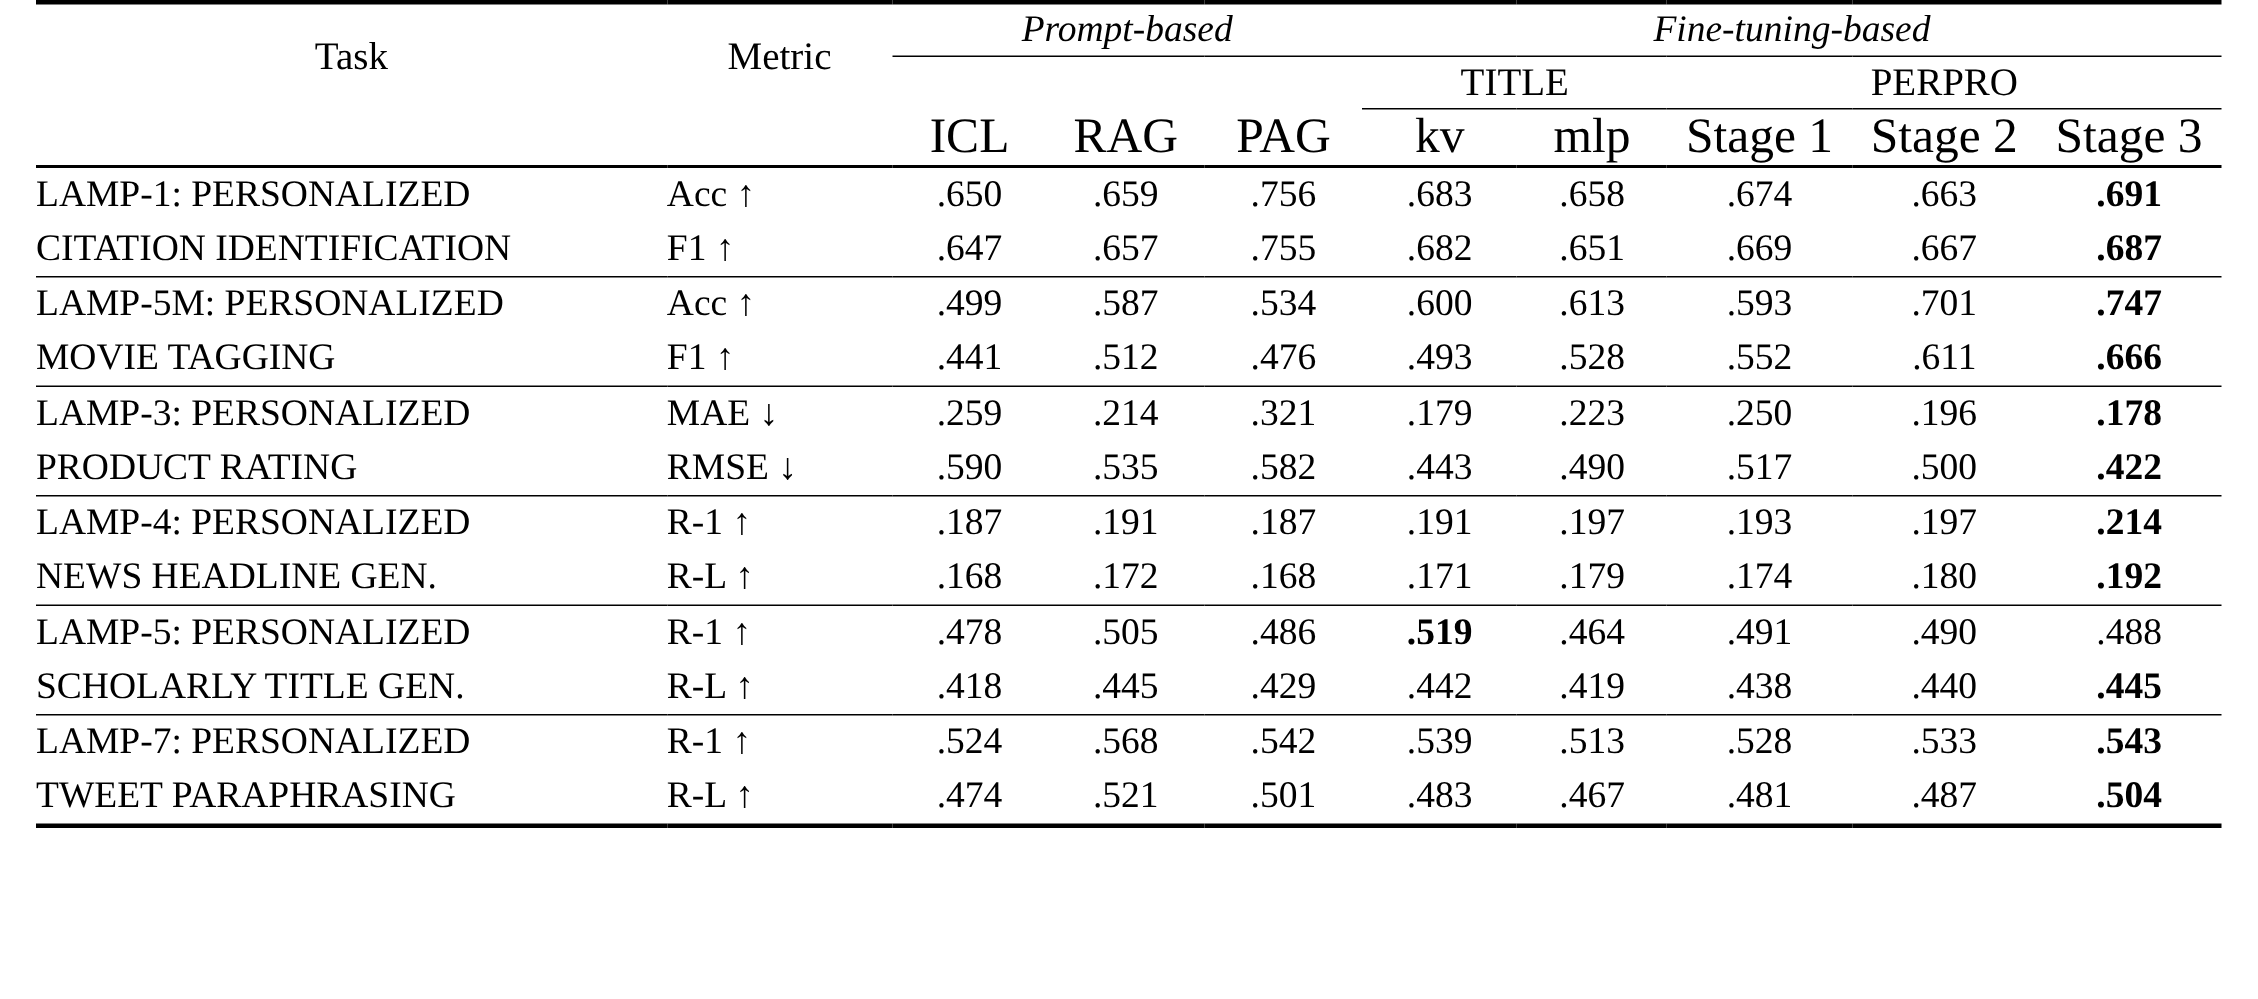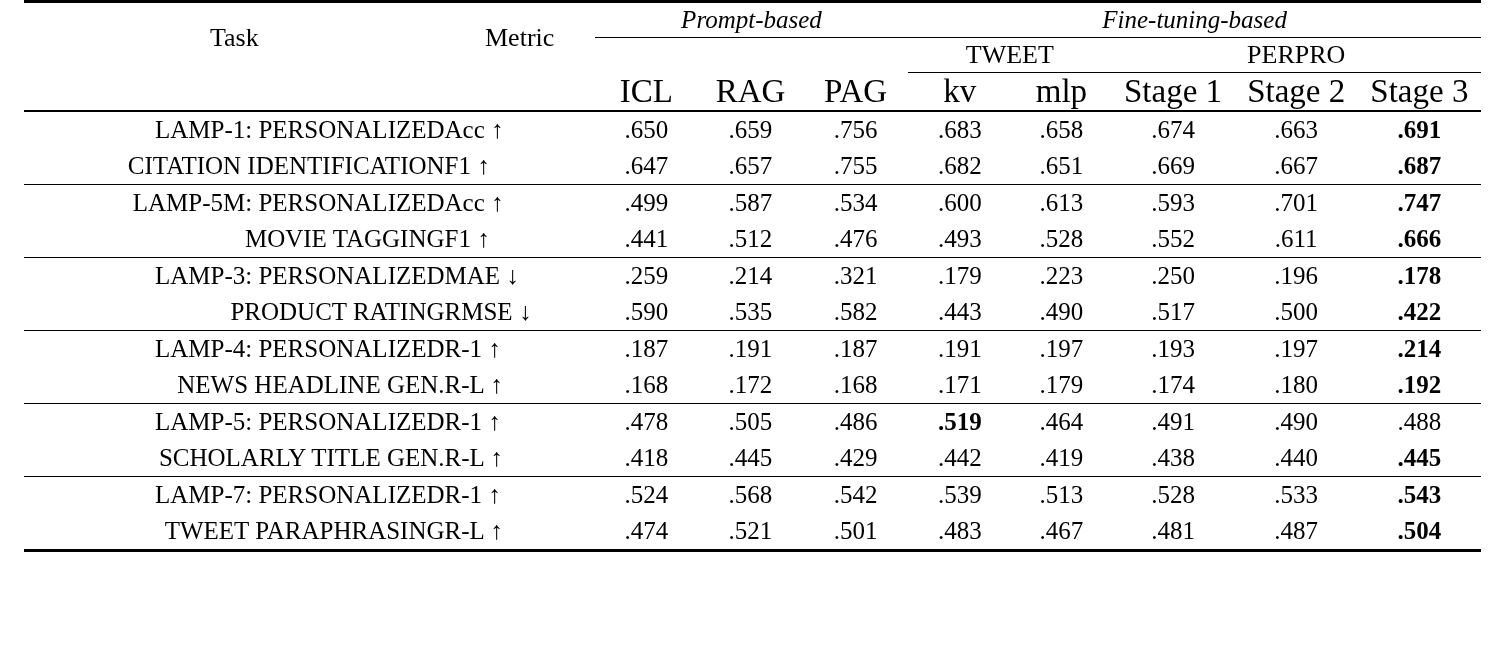--- a/index.html
+++ b/index.html
@@ -63,21 +63,21 @@
     font-weight: bold;
     text-align: center;
     font-size: 26px;
   }
   .hdr-plain {
     text-align: center;
     font-size: 33px;
   }
   .task-label {
     font-size: 25px;
-    text-align: right;
+    text-align: left;
     padding-left: 4px;
     white-space: nowrap;
   }
   .metric-cell {
     text-align: left;
     font-size: 25px;
     padding-left: 2px;
     white-space: nowrap;
     margin-top: 47px;
   }
@@ -112,21 +112,21 @@
           <td colspan="10"></td>
         </tr>
         <tr class="hdr-row">
           <td class="hdr-bold" rowspan="2" style="vertical-align:middle;">Task</td>
           <td class="hdr-bold" rowspan="2" style="vertical-align:middle;">Metric</td>
           <td class="hdr-group-italic grp-rule" colspan="3">Prompt-based</td>
           <td class="hdr-group-italic grp-rule" colspan="5">Fine-tuning-based</td>
         </tr>
         <tr class="hdr-row">
           <td class="hdr-plain" colspan="3"></td>
-          <td class="hdr-bold grp-rule" colspan="2">TWEET</td>
+          <td class="hdr-bold grp-rule" colspan="2">TITLE</td>
           <td class="hdr-bold grp-rule" colspan="3">PERPRO</td>
         </tr>
         <tr class="hdr-row">
           <td class="hdr-plain"></td>
           <td class="hdr-plain"></td>
           <td class="hdr-plain">ICL</td>
           <td class="hdr-plain">RAG</td>
           <td class="hdr-plain">PAG</td>
           <td class="hdr-plain">kv</td>
           <td class="hdr-plain">mlp</td>

